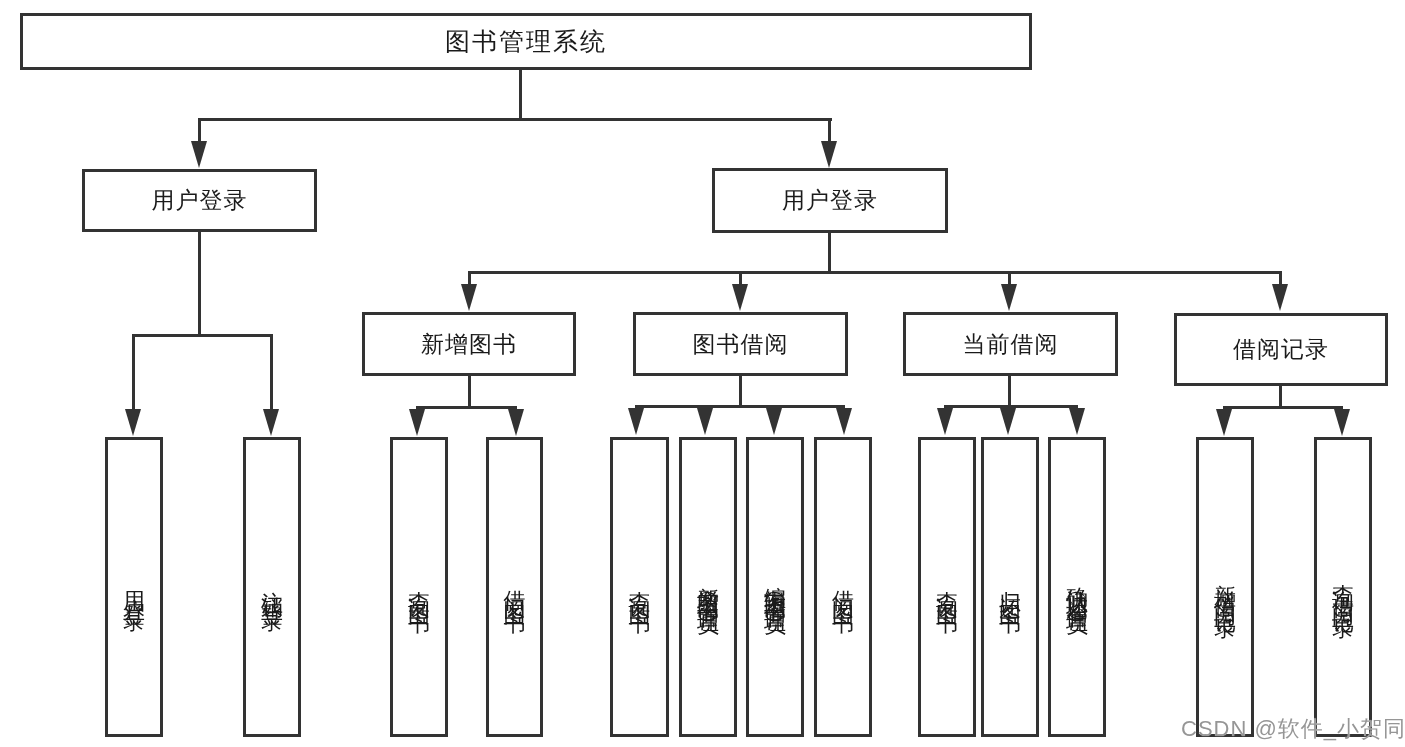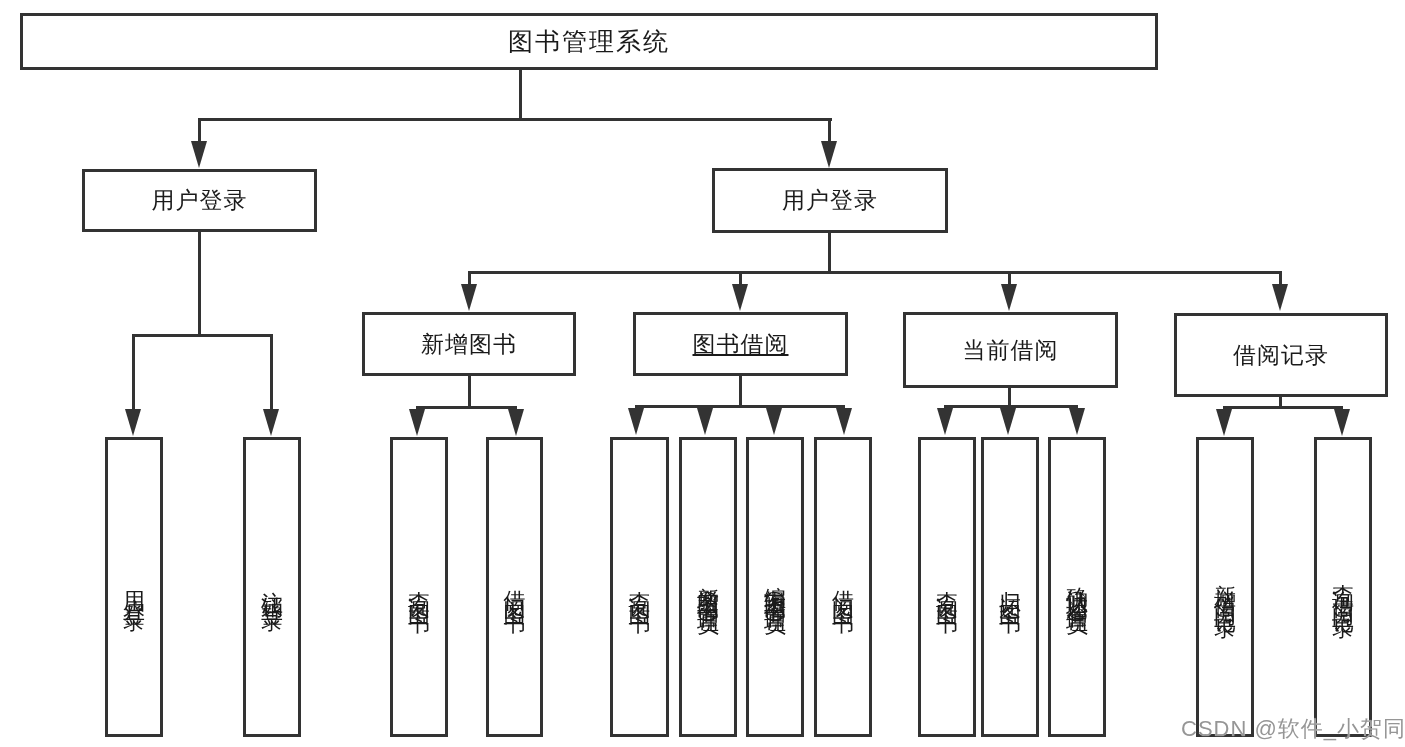--- a/index.html
+++ b/index.html
@@ -57,21 +57,21 @@
     z-index:5;
     white-space:nowrap;
     text-shadow:0 0 1px #ffffff;
   }
 </style>
 </head>
 <body>
 
 <div id="stage">
 
-  <div class="box root-label" style="left:20px;top:13px;width:1138px;height:57px;align-items:center;">
+  <div class="box root-label" style="left:20px;top:13px;width:1012px;height:57px;align-items:center;">
     <span>图书管理系统</span>
   </div>
 
   <div class="vline" style="left:519px;top:70px;height:48px;"></div>
   <div class="hline" style="left:198px;top:118px;width:634px;"></div>
   <div class="vline" style="left:198px;top:118px;height:26px;"></div>
   <div class="arrow" style="left:191px;top:141px;"></div>
   <div class="vline" style="left:828px;top:118px;height:26px;"></div>
   <div class="arrow" style="left:821px;top:141px;"></div>
 
@@ -96,27 +96,27 @@
   <div class="vline" style="left:739px;top:271px;height:16px;"></div>
   <div class="arrow" style="left:732px;top:284px;"></div>
   <div class="vline" style="left:1008px;top:271px;height:16px;"></div>
   <div class="arrow" style="left:1001px;top:284px;"></div>
   <div class="vline" style="left:1279px;top:271px;height:16px;"></div>
   <div class="arrow" style="left:1272px;top:284px;"></div>
 
   <div class="box hlabel" style="left:362px;top:312px;width:214px;height:64px;">
     <span>新增图书</span>
   </div>
-  <div class="box hlabel" style="left:633px;top:312px;width:215px;height:64px;text-decoration:underline;">
+  <div class="box hlabel" style="left:633px;top:312px;width:215px;height:64px;">
     <span>图书借阅</span>
   </div>
-  <div class="box hlabel" style="left:903px;top:312px;width:215px;height:76px;">
+  <div class="box hlabel" style="left:903px;top:312px;width:215px;height:64px;">
     <span>当前借阅</span>
   </div>
-  <div class="box hlabel" style="left:1174px;top:313px;width:214px;height:84px;">
+  <div class="box hlabel" style="left:1174px;top:313px;width:214px;height:73px;">
     <span>借阅记录</span>
   </div>
 
   <div class="vline" style="left:468px;top:376px;height:33px;"></div>
   <div class="hline" style="left:416px;top:406px;width:101px;"></div>
   <div class="arrow" style="left:409px;top:409px;"></div>
   <div class="arrow" style="left:508px;top:409px;"></div>
 
   <div class="vline" style="left:739px;top:376px;height:32px;"></div>
   <div class="hline" style="left:635px;top:405px;width:210px;"></div>

